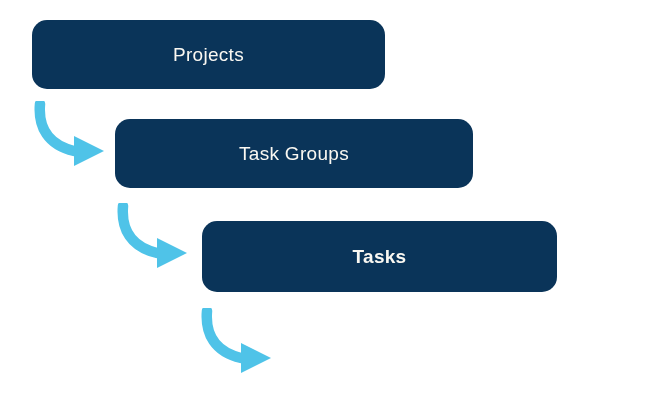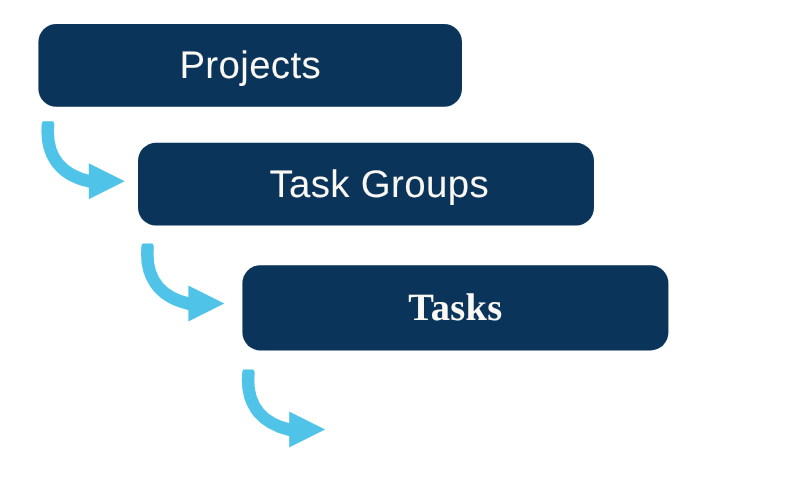--- a/index.html
+++ b/index.html
@@ -16,27 +16,27 @@
     overflow: hidden;
   }
   .hier-box {
     position: absolute;
     background: #0a3459;
     border-radius: 15px;
     display: flex;
     align-items: center;
     justify-content: center;
     color: #faf8f2;
-    font-size: 32px;
+    font-size: 19px;
     font-weight: 400;
     letter-spacing: 0.3px;
   }
   .box-projects   { left: 32px;  top: 20px;  width: 353px; height: 69px; }
-  .box-taskgroups { left: 115px; top: 119px; width: 358px; height: 69px; padding-left: 22px; }
-  .box-tasks      { left: 202px; top: 221px; width: 355px; height: 71px; font-weight: 700; font-family: Liberation Serif, serif; }
+  .box-taskgroups { left: 115px; top: 119px; width: 358px; height: 69px; }
+  .box-tasks      { left: 202px; top: 221px; width: 355px; height: 71px; font-weight: 700; }
   .box-subtasks   { left: 286px; top: 323px; width: 357px; height: 71px; }
   .curve-arrow {
     position: absolute;
     width: 76px;
     height: 66px;
   }
   .arrow-1 { left: 33px;  top: 101px; }
   .arrow-2 { left: 116px; top: 203px; }
   .arrow-3 { left: 200px; top: 308px; }
   .curve-arrow svg { display: block; width: 100%; height: 100%; }

